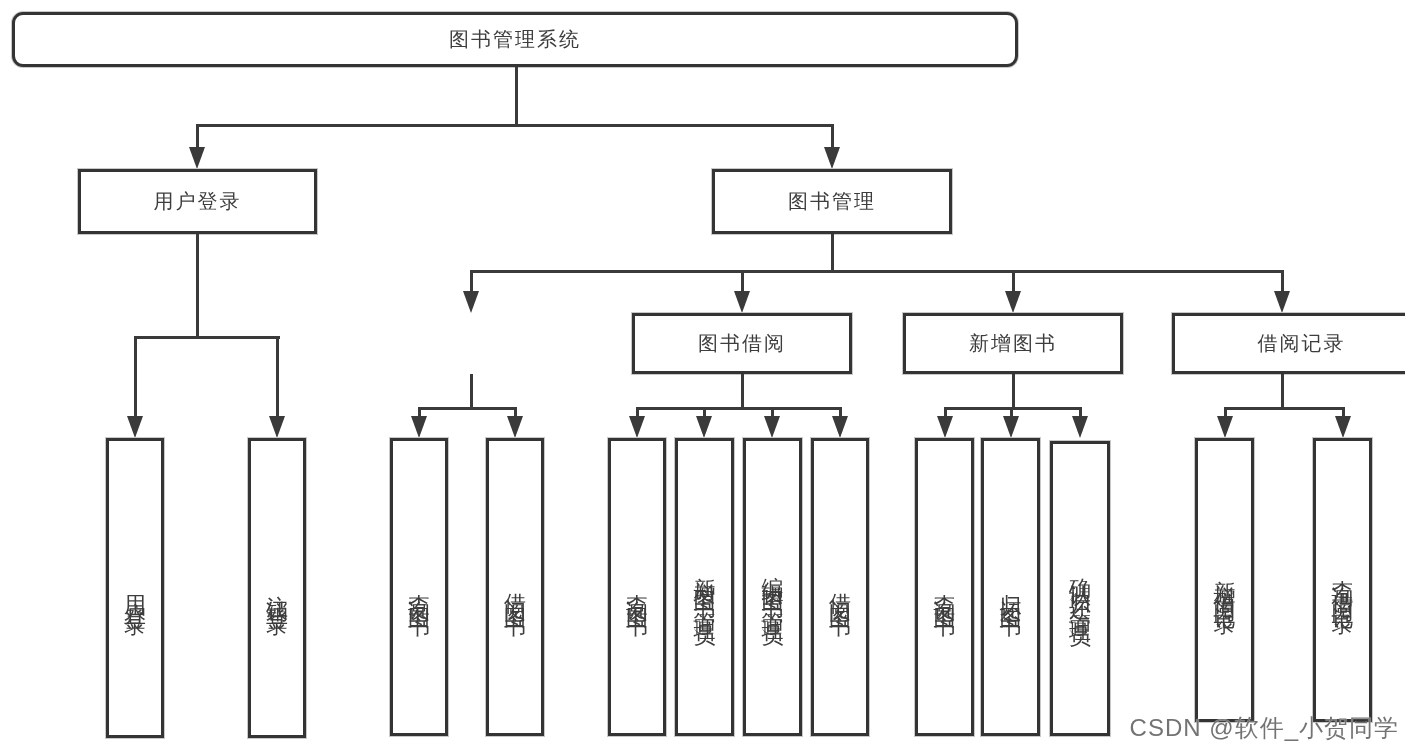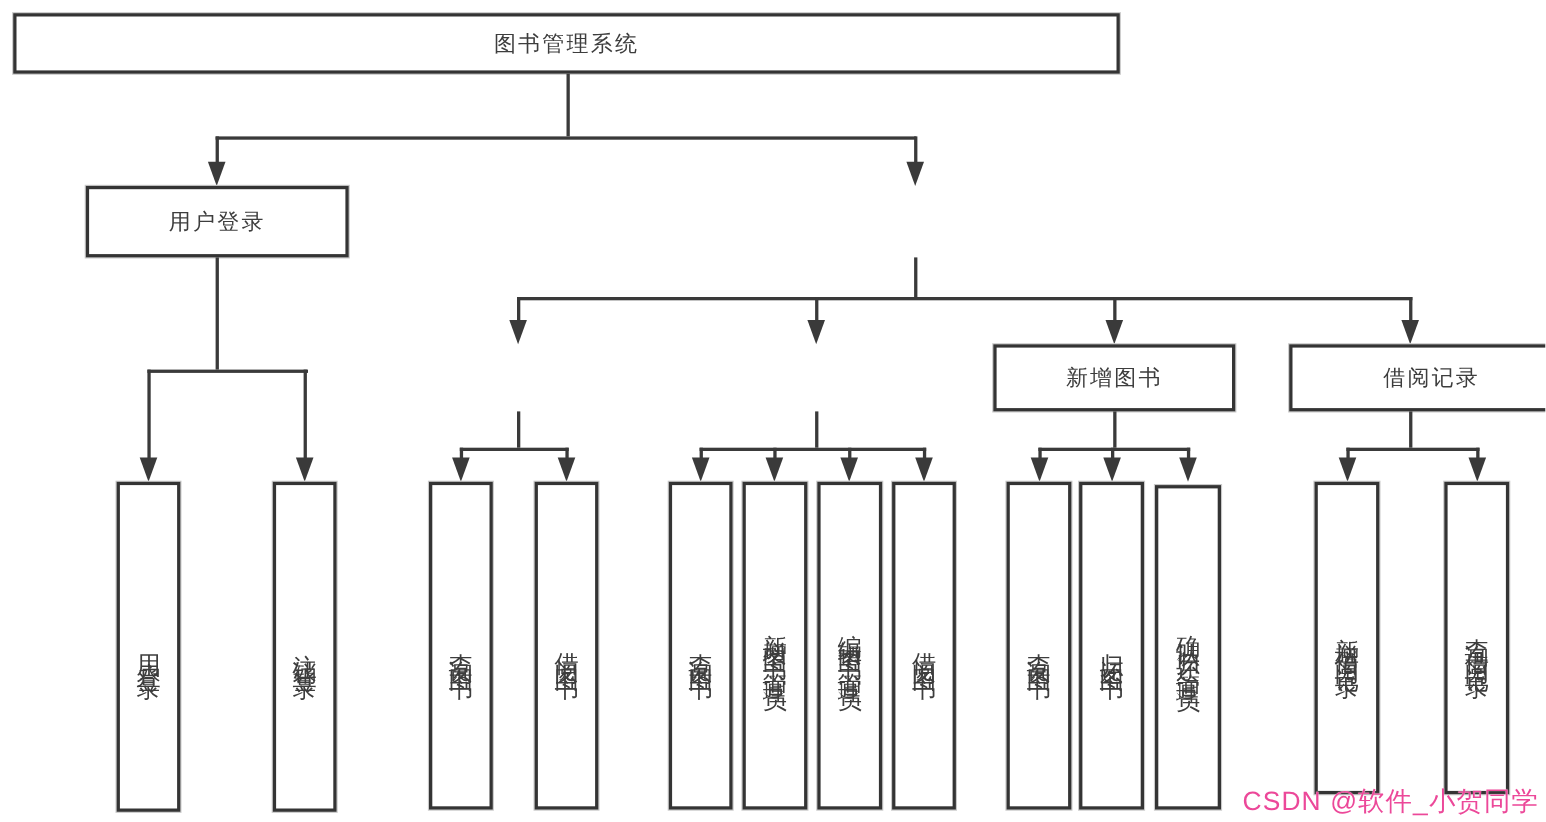--- a/index.html
+++ b/index.html
@@ -35,62 +35,64 @@
   .arrow{
     position:absolute;width:0;height:0;
     border-left:8px solid transparent;
     border-right:8px solid transparent;
     border-top:22px solid #3a3a3a;
   }
   .watermark{
     position:absolute;
     top:712px;right:6px;
     font-size:24px;
-    color:#ec4899;
+    color:#737373;
     letter-spacing:1px;
     white-space:nowrap;
     z-index:5;
     text-shadow:0 0 1px #ffffff;
   }
 </style>
 </head>
 <body>
 
 <div class="stage">
 
-  <div class="box" style="left:12px;top:12px;width:1006px;height:55px;">图书管理系统</div>
+  <div class="box" style="left:12px;top:12px;width:1006px;height:55px;border-radius:11px;">图书管理系统</div>
 
   <div class="vline" style="left:515px;top:67px;height:57px;"></div>
   <div class="hline" style="left:196px;top:124px;width:637px;"></div>
 
   <div class="vline" style="left:196px;top:124px;height:26px;"></div>
   <div class="arrow" style="left:189px;top:147px;"></div>
   <div class="vline" style="left:831px;top:124px;height:26px;"></div>
   <div class="arrow" style="left:824px;top:147px;"></div>
 
   <div class="box" style="left:78px;top:169px;width:239px;height:65px;">用户登录</div>
+  <div class="box" style="left:712px;top:169px;width:240px;height:65px;">图书管理</div>
 
   <div class="vline" style="left:196px;top:234px;height:102px;"></div>
   <div class="hline" style="left:134px;top:336px;width:146px;"></div>
   <div class="vline" style="left:134px;top:336px;height:82px;"></div>
   <div class="arrow" style="left:127px;top:416px;"></div>
   <div class="vline" style="left:276px;top:336px;height:82px;"></div>
   <div class="arrow" style="left:269px;top:416px;"></div>
 
   <div class="vline" style="left:831px;top:234px;height:36px;"></div>
   <div class="hline" style="left:470px;top:270px;width:814px;"></div>
   <div class="vline" style="left:470px;top:270px;height:22px;"></div>
   <div class="arrow" style="left:463px;top:291px;"></div>
   <div class="vline" style="left:741px;top:270px;height:22px;"></div>
   <div class="arrow" style="left:734px;top:291px;"></div>
   <div class="vline" style="left:1012px;top:270px;height:22px;"></div>
   <div class="arrow" style="left:1005px;top:291px;"></div>
   <div class="vline" style="left:1281px;top:270px;height:22px;"></div>
   <div class="arrow" style="left:1274px;top:291px;"></div>
 
+  <div class="box" style="left:632px;top:313px;width:220px;height:61px;">图书借阅</div>
   <div class="box" style="left:903px;top:313px;width:220px;height:61px;">新增图书</div>
   <div class="box" style="left:1172px;top:313px;width:259px;height:61px;">借阅记录</div>
 
   <div class="vline" style="left:470px;top:374px;height:33px;"></div>
   <div class="hline" style="left:418px;top:407px;width:99px;"></div>
   <div class="vline" style="left:418px;top:407px;height:11px;"></div>
   <div class="arrow" style="left:411px;top:416px;"></div>
   <div class="vline" style="left:514px;top:407px;height:11px;"></div>
   <div class="arrow" style="left:507px;top:416px;"></div>
 

